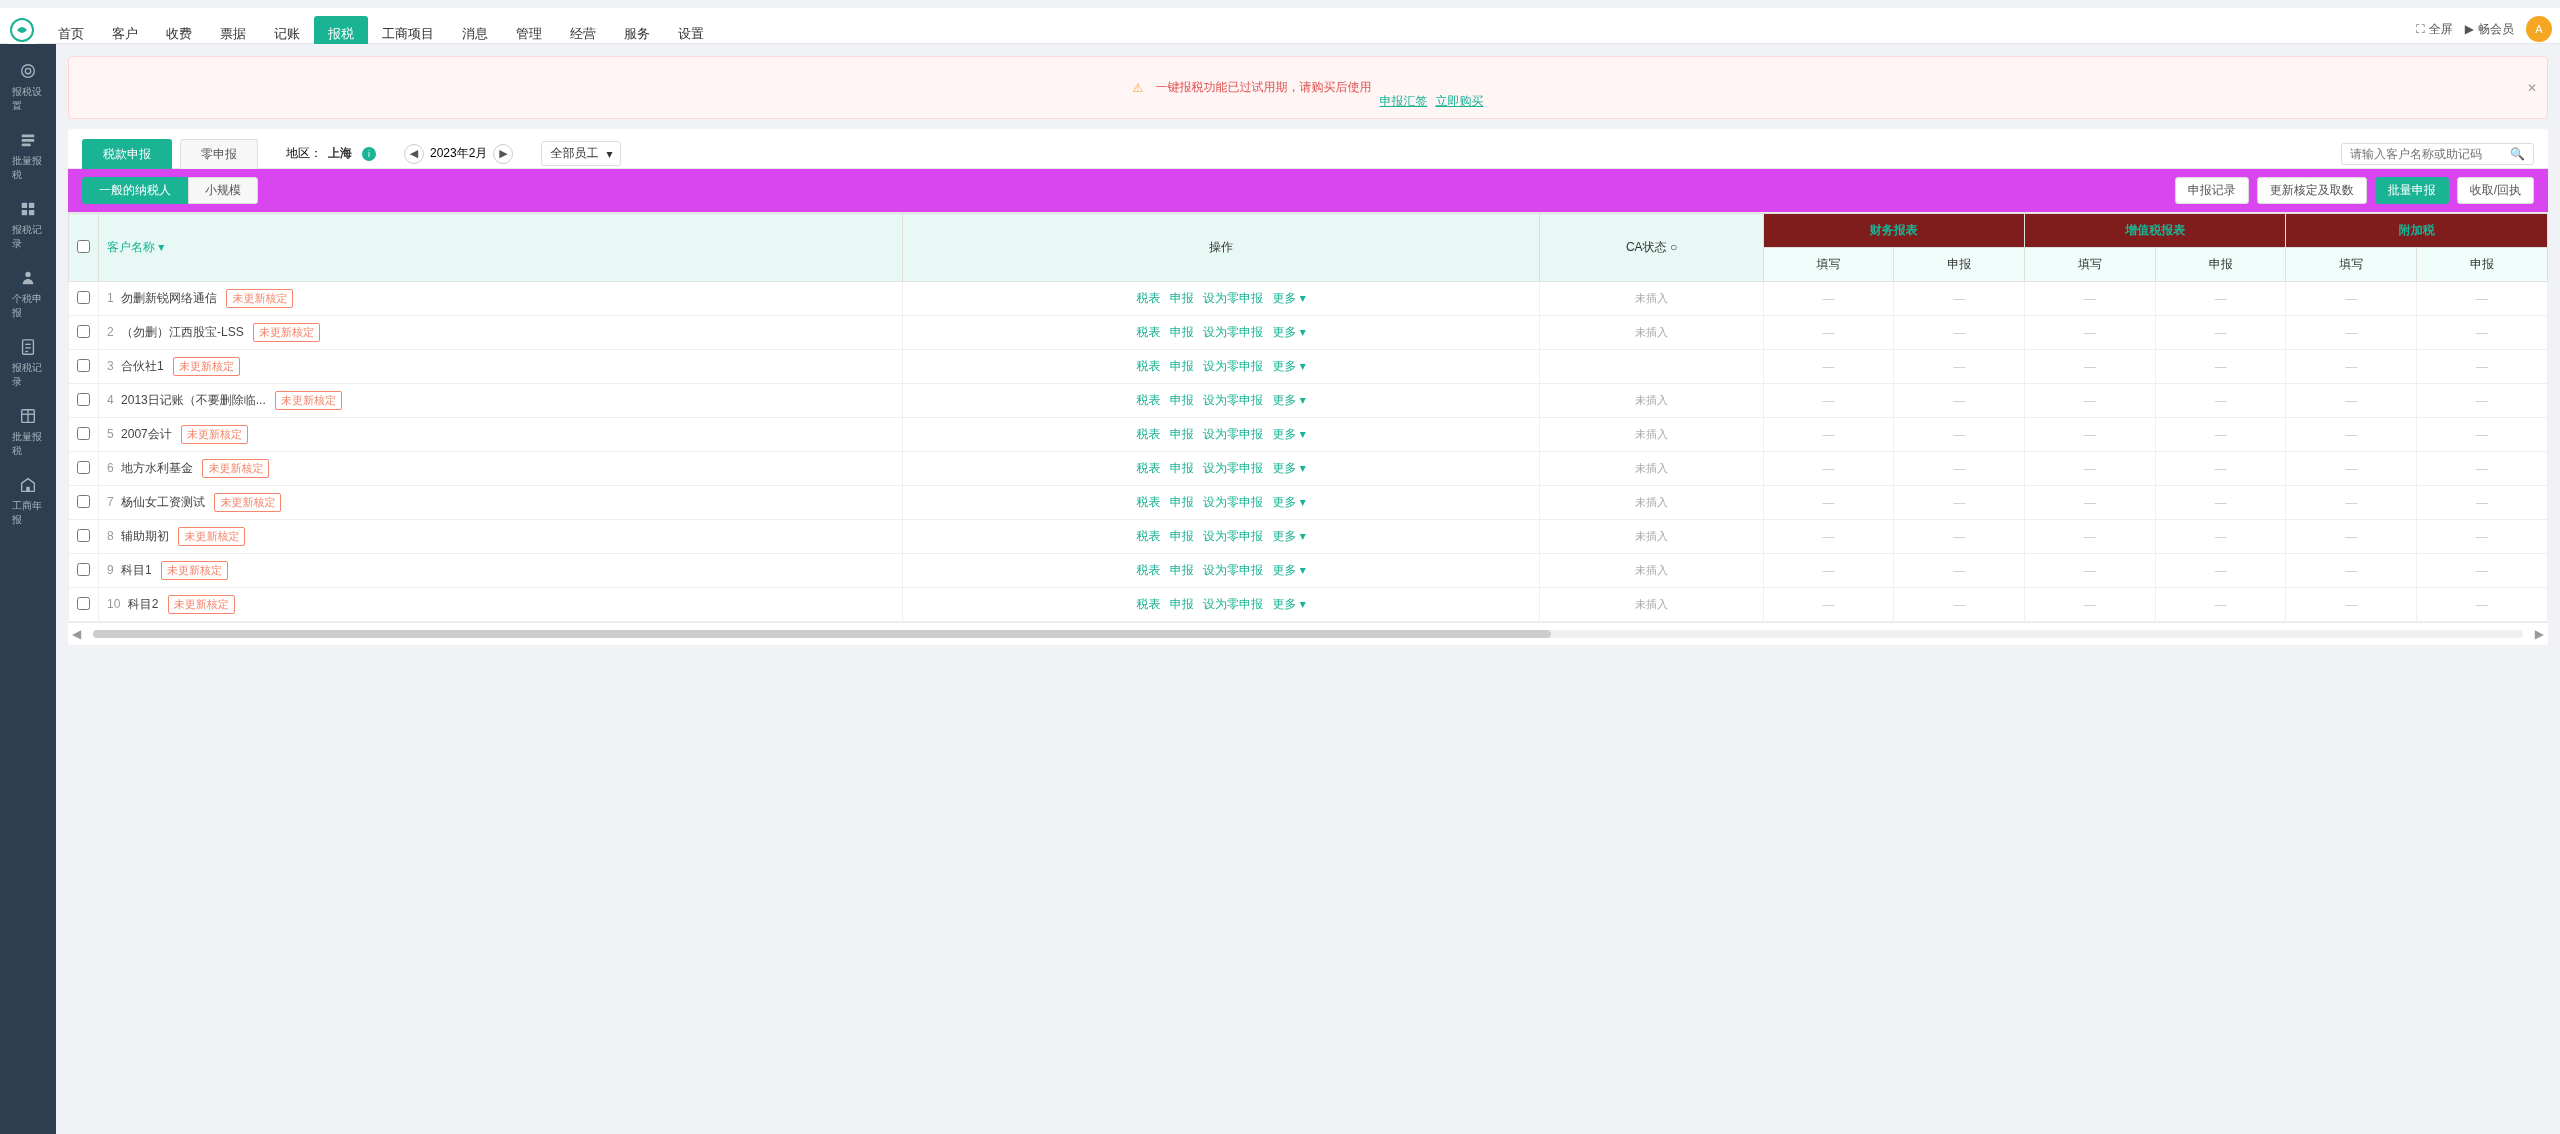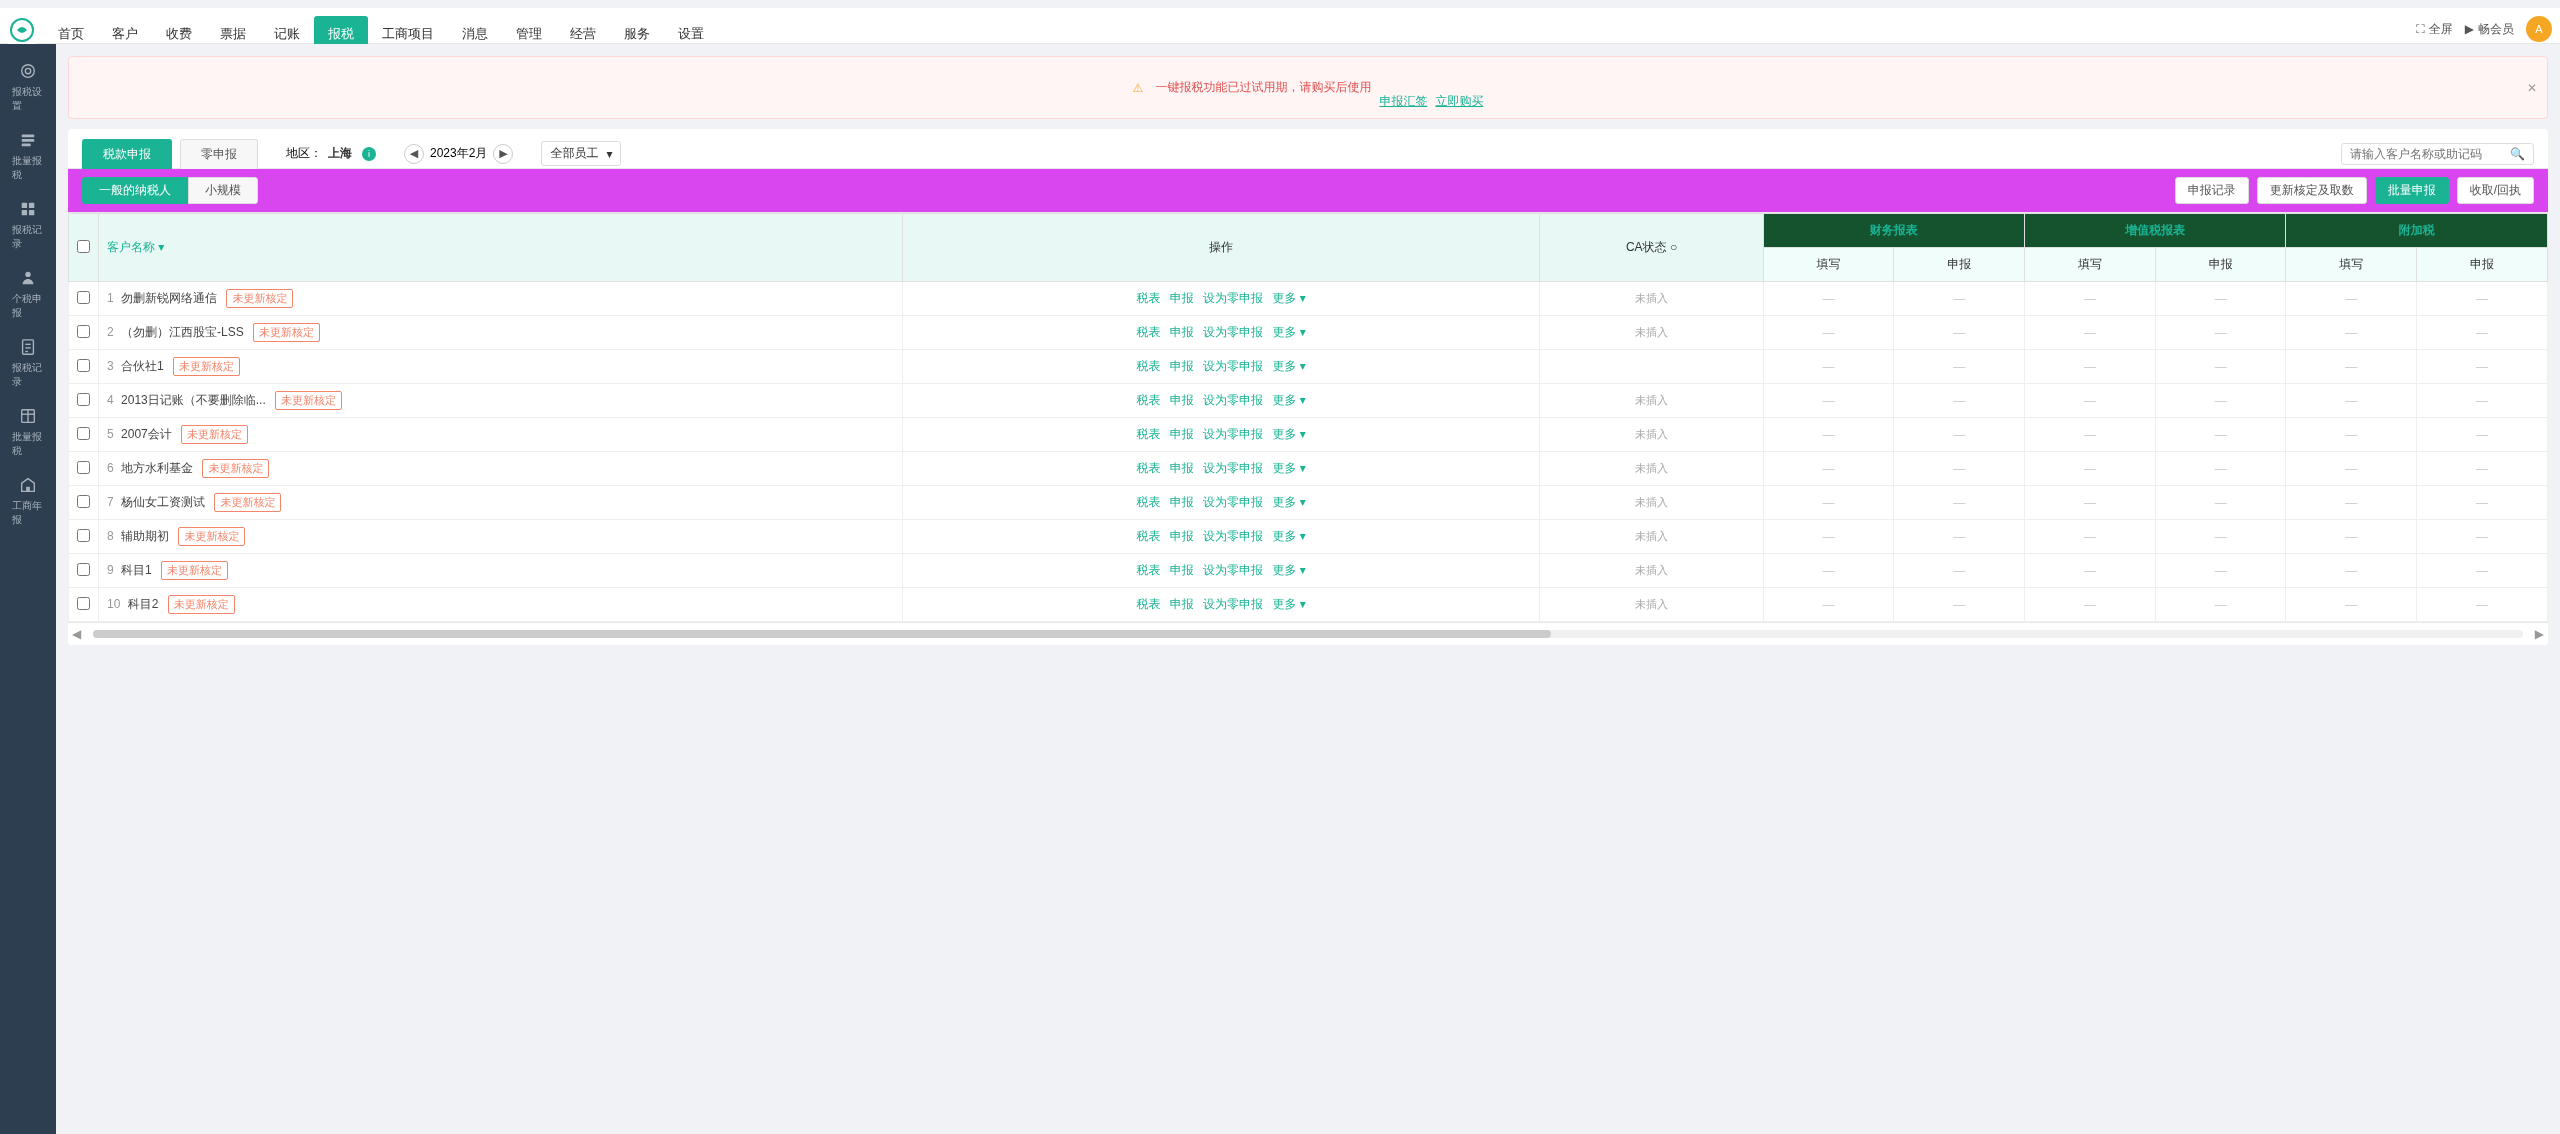--- a/index.html
+++ b/index.html
@@ -66,21 +66,21 @@
     table thead tr { background: #f0fdfa; }
     table thead th { padding: 8px 8px; text-align: center; color: #333; font-weight: normal; border: 1px solid #e0e0e0; white-space: nowrap; }
     table thead th.col-name { text-align: left; }
     table tbody td { padding: 7px 8px; border: 1px solid #efefef; color: #444; text-align: center; white-space: nowrap; }
     table tbody td.col-name { text-align: left; }
     .checkbox-cell { width: 28px; text-align: center; }
     .status-badge { display: inline-block; padding: 1px 5px; border: 1px solid #f5856b; color: #f5856b; border-radius: 2px; font-size: 11px; background: #fff; white-space: nowrap; }
     .op-link { color: #1ab394; cursor: pointer; margin: 0 3px; }
     .dash { color: #ccc; }
     .ca-status { color: #aaa; font-size: 11px; }
-    .group-header { background: #14532d; color: #1ab394; text-align: center; font-weight: bold; }
+    .group-header { background: #7f1d1d; color: #1ab394; text-align: center; font-weight: bold; }
 
     
     .th-group { background: #e8f9f5; }
     .th-sub-group { background: #f0fdfa; }
 
     
     .scroll-bar-row { background: #fff; padding: 4px 0; border-top: 1px solid #e8e8e8; display: flex; align-items: center; }
     .h-scrollbar { flex: 1; height: 8px; background: #f0f0f0; border-radius: 4px; margin: 0 8px; position: relative; }
     .h-scrollbar-thumb { position: absolute; left: 0; top: 0; width: 60%; height: 100%; background: #ccc; border-radius: 4px; }
 

